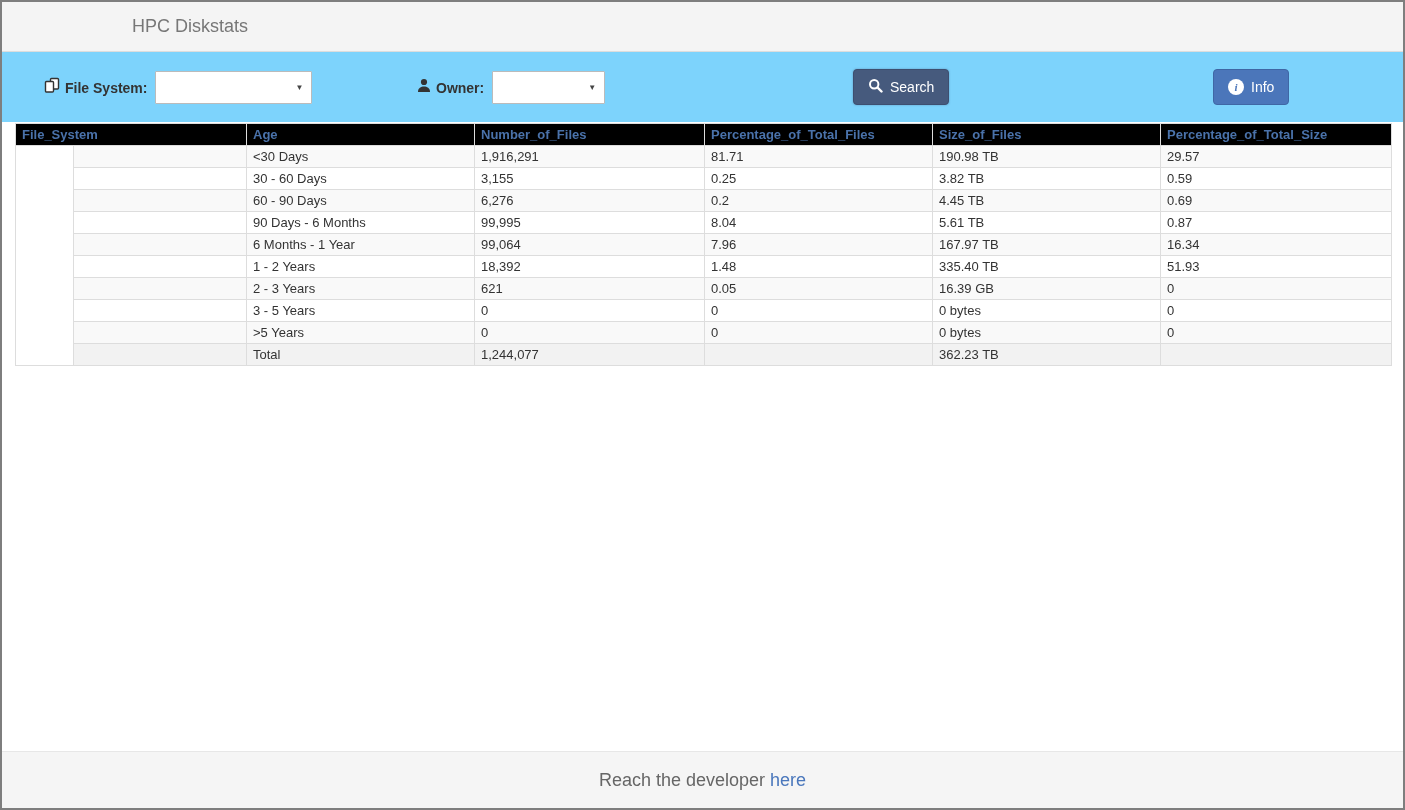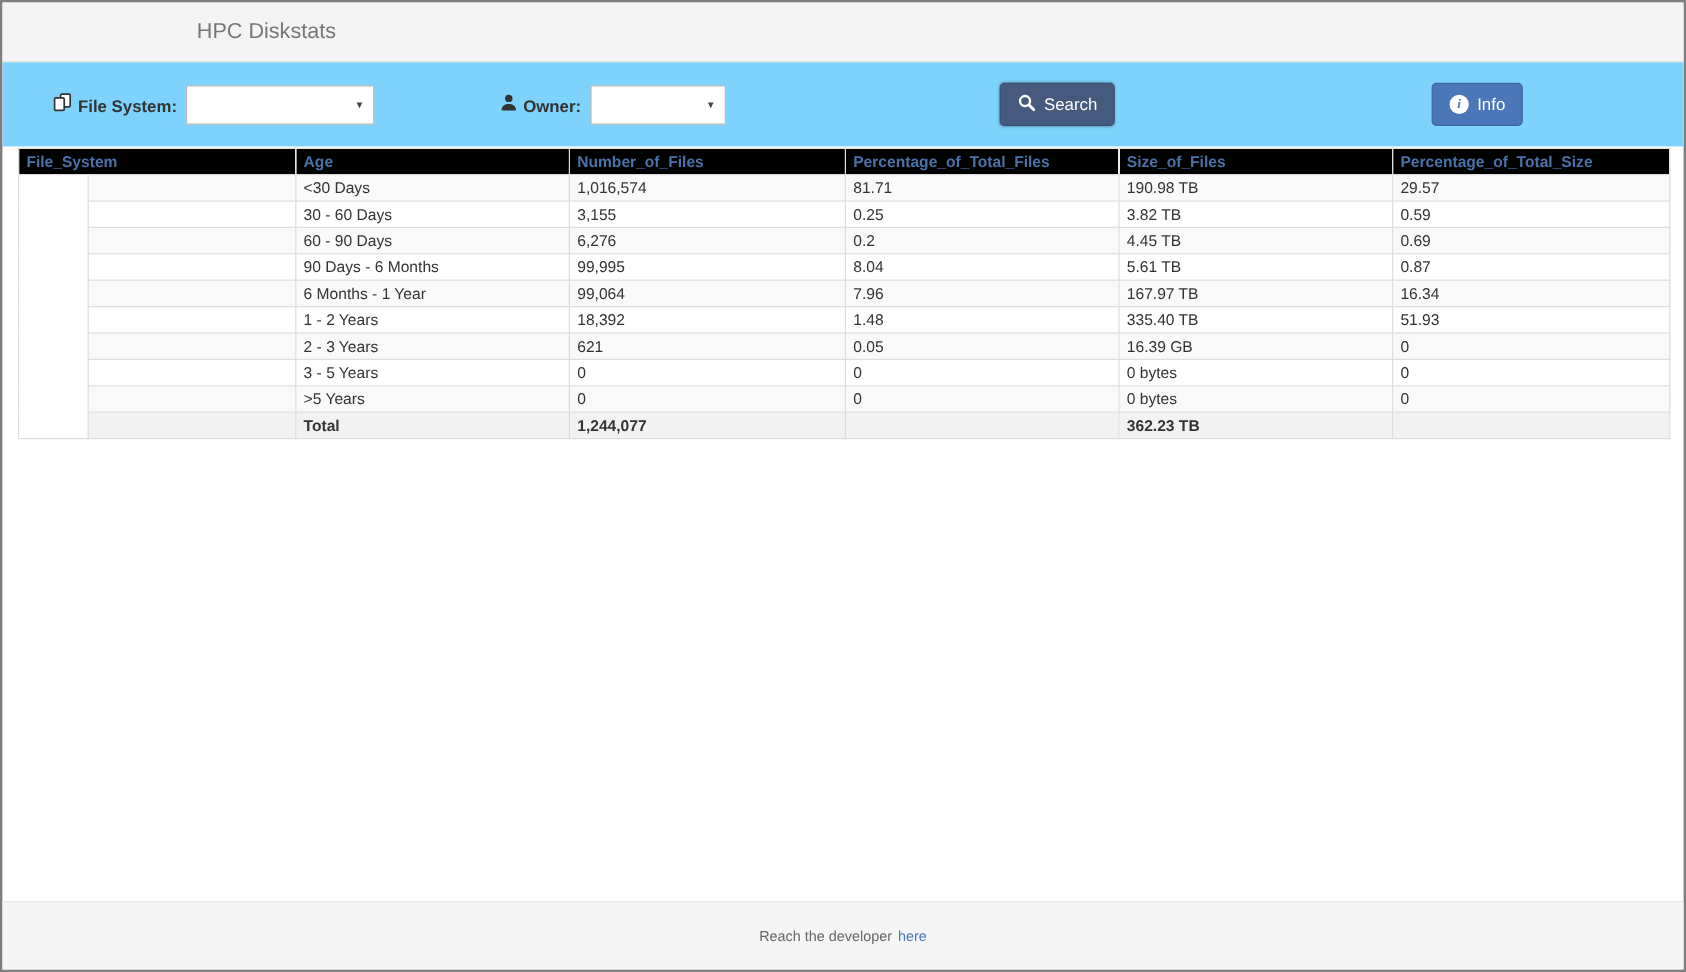--- a/index.html
+++ b/index.html
@@ -4,21 +4,21 @@
 <style>
   * { margin:0; padding:0; box-sizing:border-box; }
   body { background:#fff; font-family:"Liberation Sans", sans-serif; }
   .page {
     width:1405px; height:810px; position:relative; overflow:hidden;
     background:#fff; border:2px solid #7e7e7e;
   }
   
   .navbar {
     height:50px; background:#f4f4f4; border-bottom:1px solid #ddd;
-    display:flex; align-items:center;padding-left:32px;
+    display:flex; align-items:center;
   }
   .brand { margin-left:130px; font-size:18px; color:#777; white-space:nowrap; cursor:pointer; }
   .nav-links { display:flex; margin-left:14px; }
   .nav-link {
     padding:0 15px; font-size:14px; color:#777; cursor:pointer;
     display:flex; align-items:center; gap:6px; height:50px;
   }
   .caret {
     width:0; height:0; display:inline-block;
     border-left:4px solid transparent; border-right:4px solid transparent;
@@ -37,21 +37,21 @@
     padding:0 22px 0 8px; border-radius:1px; color:#333; outline:none;
   }
   .fs-select { width:157px; }
   .owner-select { width:113px; }
   .select-caret {
     position:absolute; right:9px; top:12px; font-size:8px; color:#444; pointer-events:none;
   }
   .btn {
     position:absolute; top:17px; height:36px; border-radius:4px; color:#fff;
     font-size:14px; display:flex; align-items:center; gap:7px; padding:0 14px;
-    cursor:pointer; border:1px solid transparent; font-family:"Liberation Sans", sans-serif;
+    cursor:pointer; border:1px solid transparent; font-family:"Liberation Sans", sans-serif;margin-left:20px;
   }
   .btn-search { left:831px; background:#465a7d; border-color:#3d4f70; box-shadow:0 0 2px rgba(70,90,125,.5); }
   .btn-info   { left:1191px; background:#4b76ba; border-color:#3f67a5; }
   .info-circle {
     width:16px; height:16px; border-radius:50%; background:#fff; color:#4b76ba;
     font-weight:bold; font-size:11px; line-height:16px; text-align:center;
     font-family:"Liberation Serif", serif; font-style:italic;
   }
   
   .data-table {
@@ -61,27 +61,27 @@
   .data-table th, .data-table td {
     border:1px solid #ddd; padding:3px 6px; height:22px;
     line-height:15px; overflow:hidden; white-space:nowrap; text-align:left;
     background:#fff;
   }
   .data-table thead th {
     background:#000000; color:#4a72aa; font-weight:bold; cursor:pointer;
   }
   .data-table tbody tr:nth-child(odd) td { background:#f9f9f9; }
   .data-table td.fs-gutter { background:#fff !important; }
-  .data-table tr.total-row td { background:#f2f2f2 !important; font-weight:bold; }
+  .data-table tr.total-row td { background:#f2f2f2 !important; font-weight:normal; }
   
   .footer {
     position:absolute; left:0; right:0; bottom:0; height:57px;
     background:#f5f5f5; border-top:1px solid #e7e7e7;
     display:flex; align-items:center; justify-content:center;
-    font-size:12px; color:#666; gap:5px;
+    font-size:18px; color:#666; gap:5px;
   }
   .footer a { color:#4a77bc; text-decoration:none; cursor:pointer; }
 </style>
 </head>
 <body>
 
 <div class="page">
 
   <nav class="navbar">
     <span class="brand">HPC Diskstats</span>
@@ -152,21 +152,21 @@
         <th>Percentage_of_Total_Files</th>
         <th>Size_of_Files</th>
         <th>Percentage_of_Total_Size</th>
       </tr>
     </thead>
     <tbody>
       <tr>
         <td class="fs-gutter" rowspan="10"></td>
         <td></td>
         <td>&lt;30 Days</td>
-        <td>1,016,574</td>
+        <td>1,916,291</td>
         <td>81.71</td>
         <td>190.98 TB</td>
         <td>29.57</td>
       </tr>
       <tr>
         <td></td>
         <td>30 - 60 Days</td>
         <td>3,155</td>
         <td>0.25</td>
         <td>3.82 TB</td>

